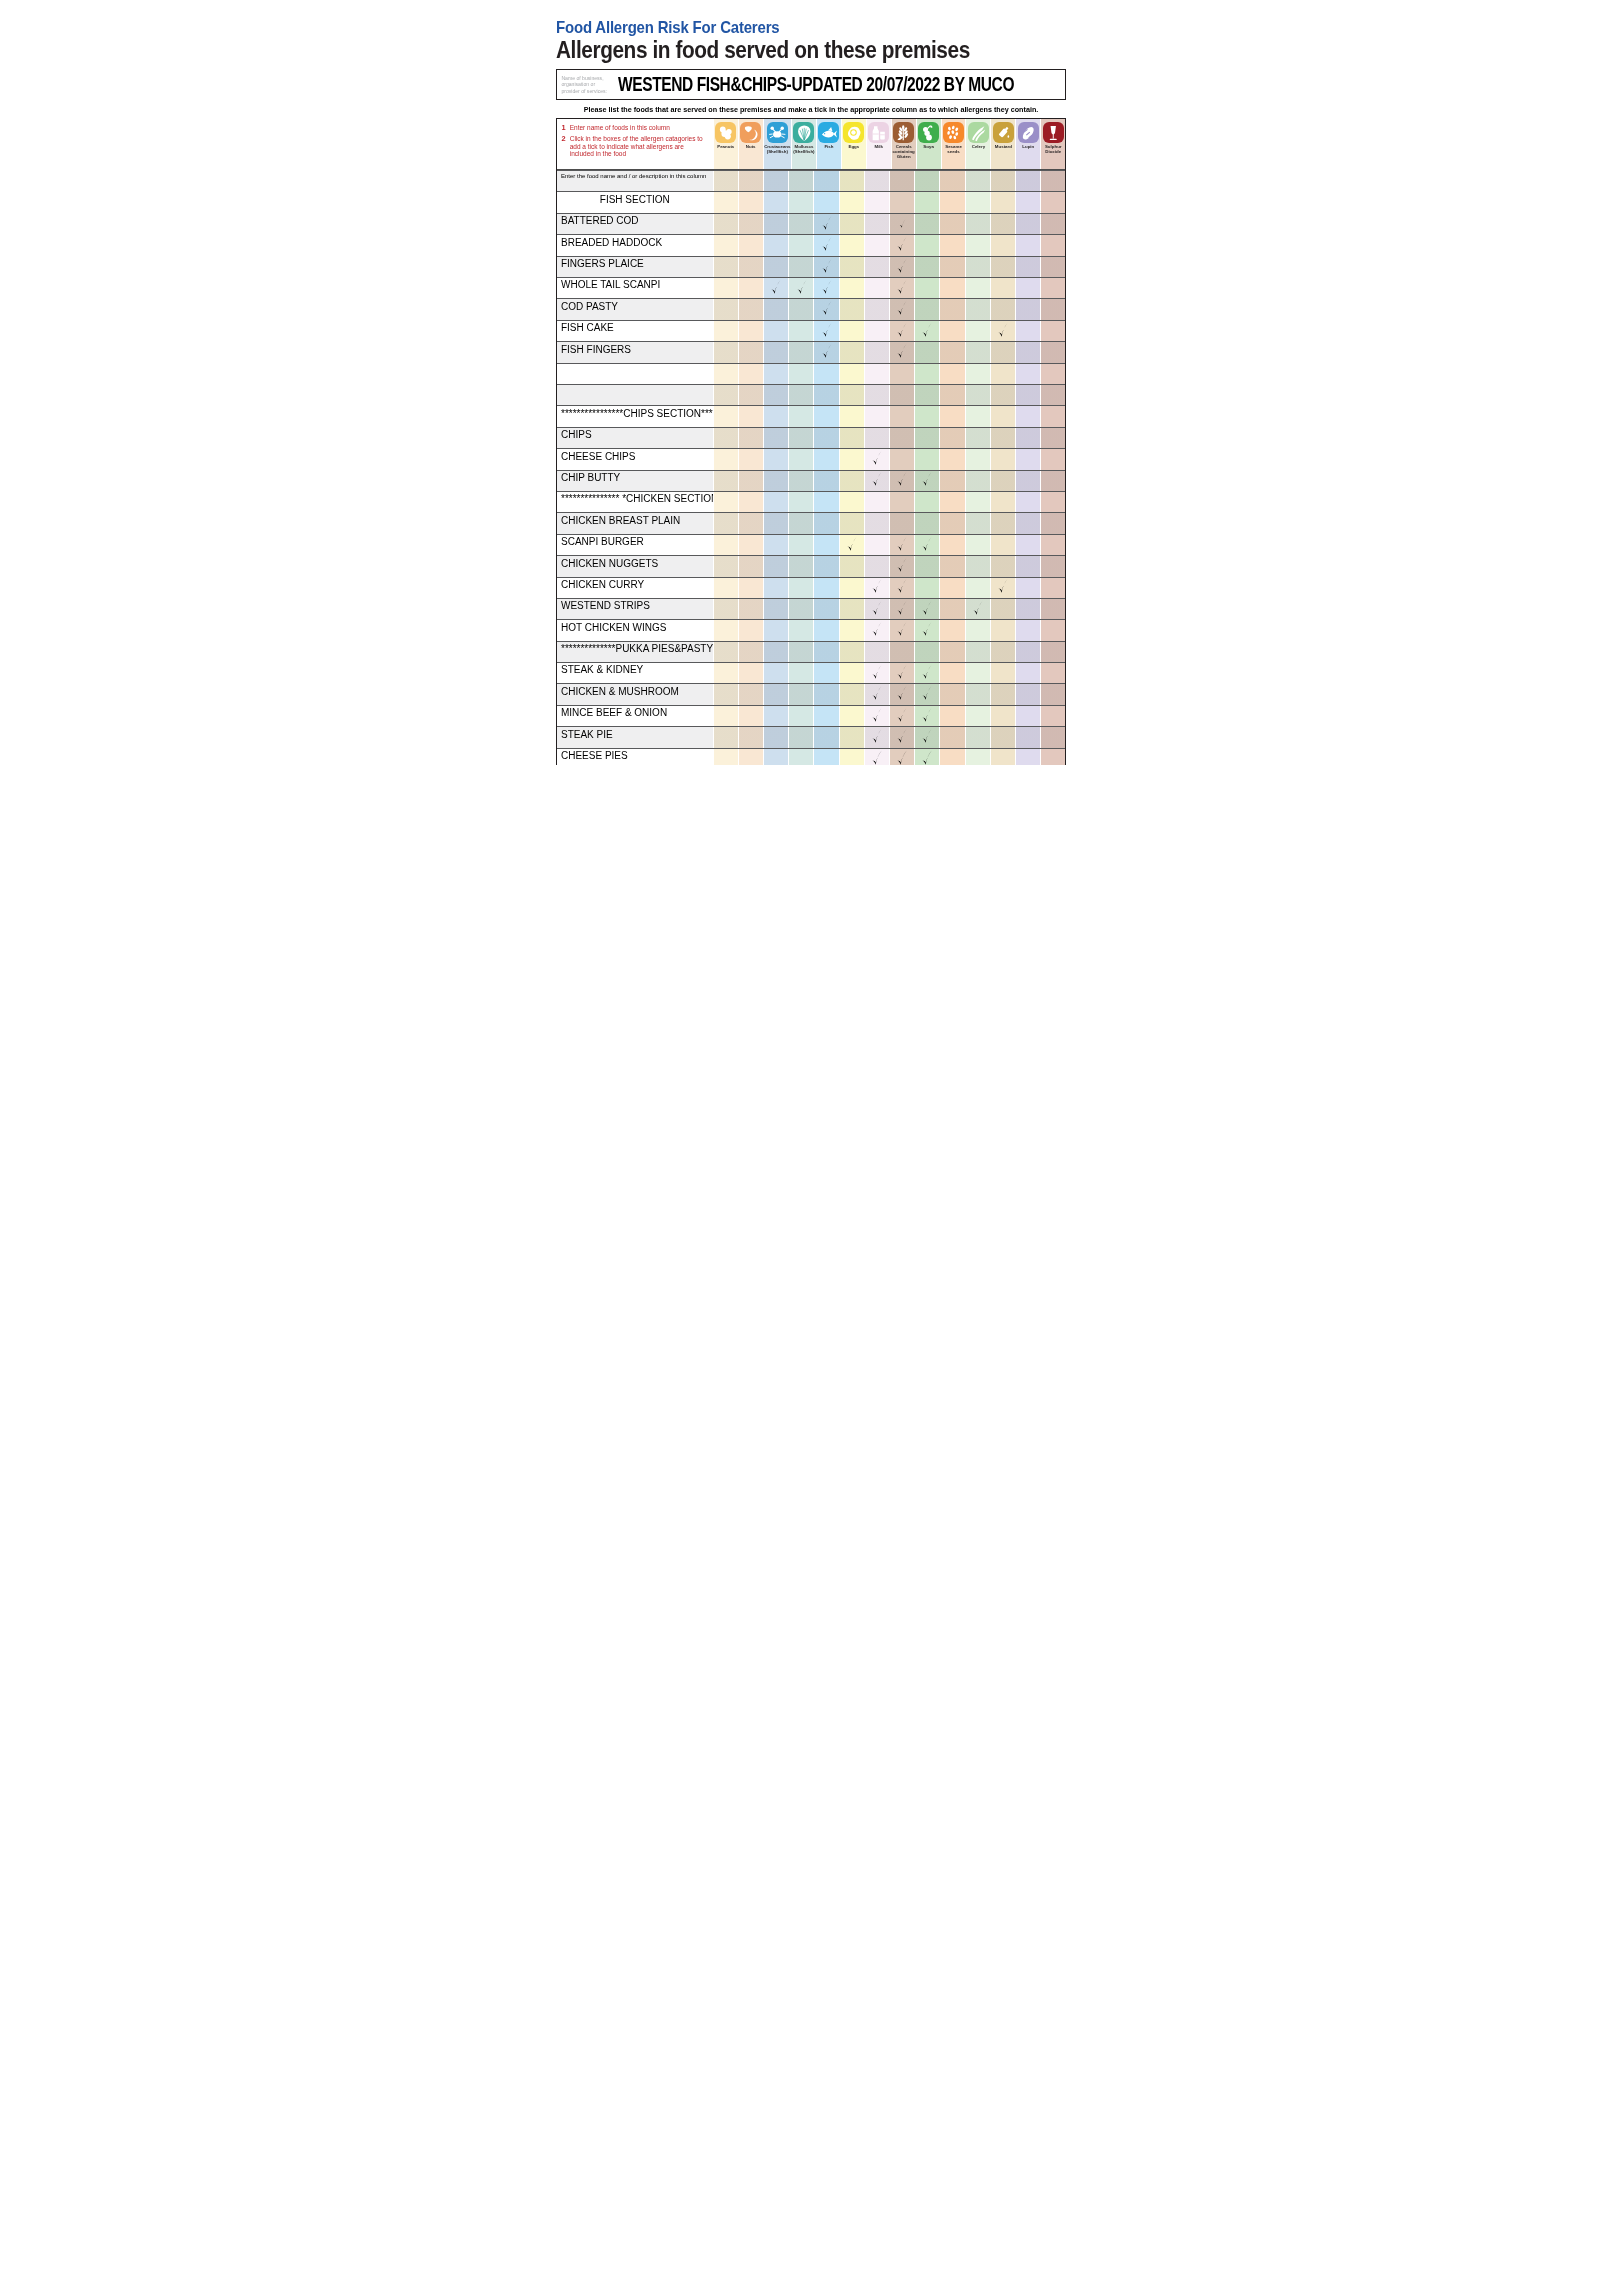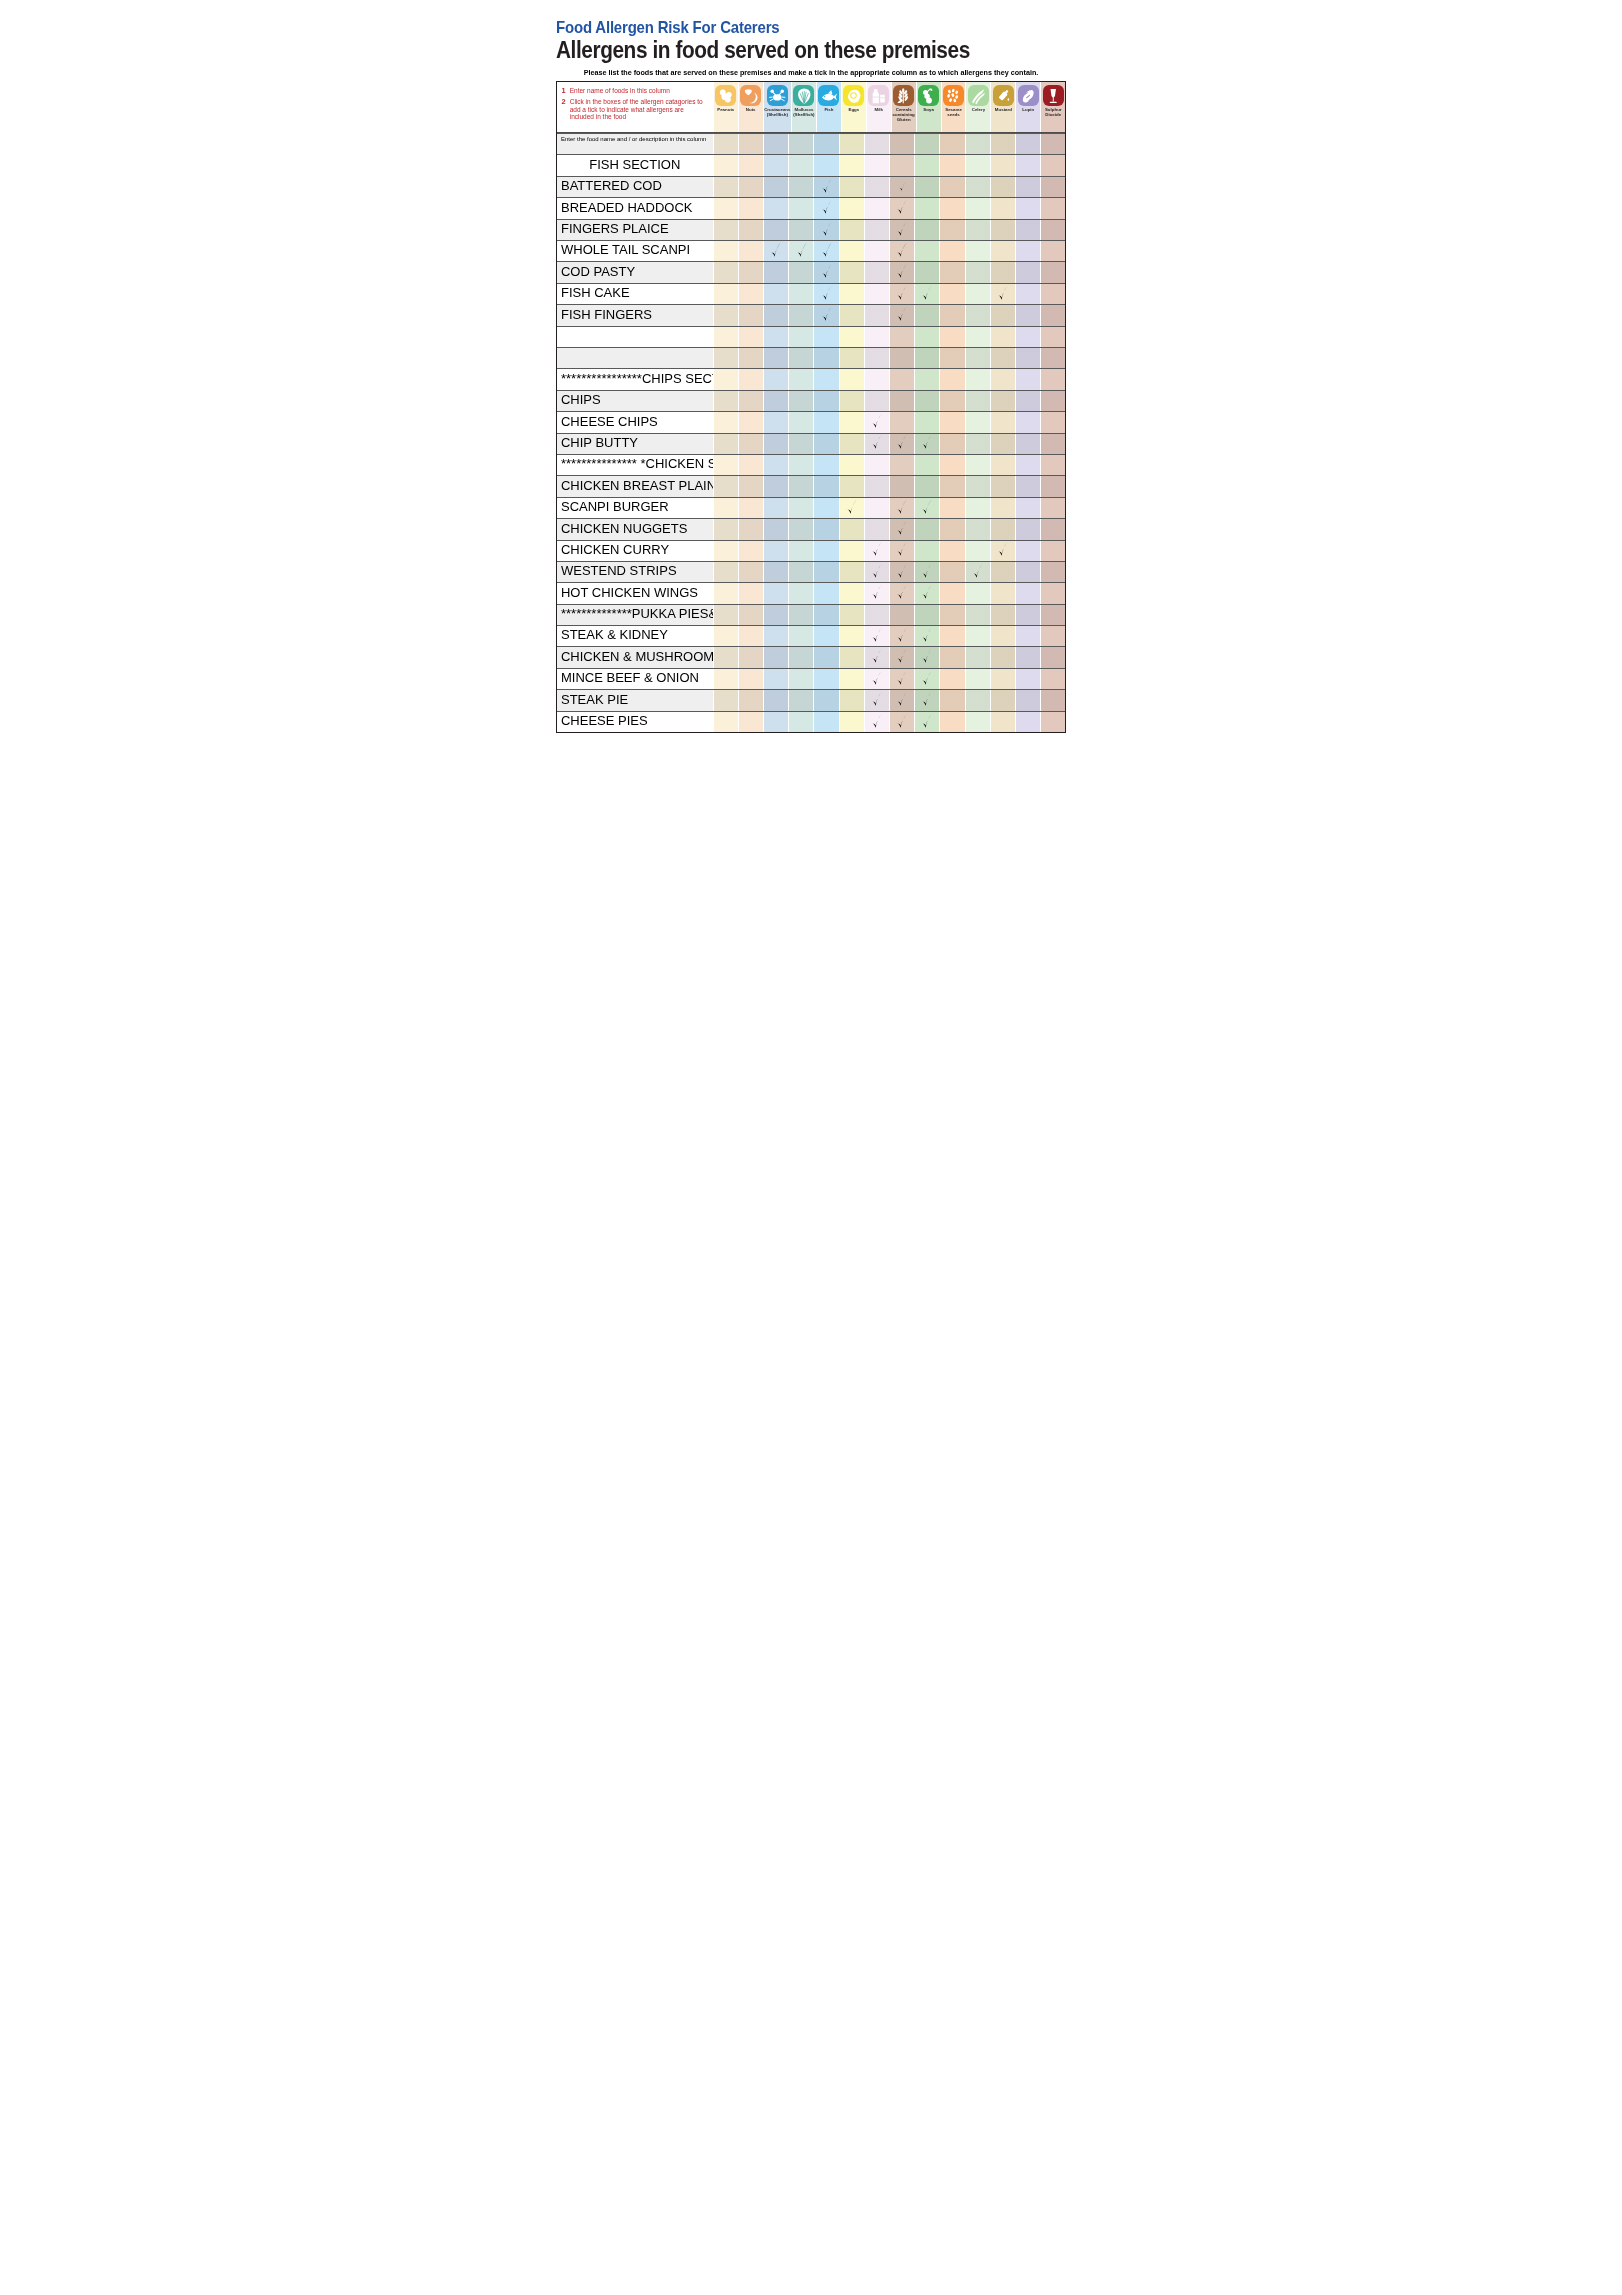--- a/index.html
+++ b/index.html
@@ -37,21 +37,21 @@
     border-left:0.9px solid #fff;background:var(--tint);
     display:flex;flex-direction:column;align-items:center;padding-top:3.2px;box-sizing:border-box;
   }
   .badge{width:21px;height:21px;border-radius:6px;flex:0 0 auto;
     display:flex;align-items:center;justify-content:center;}
   .badge svg{width:18.5px;height:18.5px;display:block;}
   .col-label{font-size:4.4px;font-weight:bold;text-align:center;line-height:1.12;margin-top:1.9px;color:#231F20;padding:0 0.5px;}
 
   .trow{height:20.4px;border-top:0.9px solid #58595B;}
   .name-cell{
-    padding:1.4px 0 0 4.2px;font-size:13px;color:#000;box-sizing:border-box;
+    padding:1.4px 0 0 4.2px;font-size:10px;color:#000;box-sizing:border-box;
     white-space:nowrap;overflow:hidden;background:#fff;
   }
   .trow.gray .name-cell{background:#EFEFF0;}
   .name-cell.note{font-size:6px;white-space:normal;line-height:1.15;padding-top:1.9px;}
   .name-cell.center{text-align:center;padding-left:0;}
   .tick-cell{
     border-left:0.9px solid #fff;background:var(--tint);
     display:flex;align-items:center;justify-content:center;box-sizing:border-box;
   }
   .trow.gray .tick-cell{background-image:linear-gradient(rgba(90,90,98,0.13),rgba(90,90,98,0.13));}
@@ -60,20 +60,24 @@
   .tick path{fill:#000;}
 </style>
 </head>
 <body>
 
 <div class="page">
 
   <div class="title-blue">Food Allergen Risk For Caterers</div>
   <div class="title-black">Allergens in food served on these premises</div>
 
+  <div class="biz-box">
+    <div class="biz-label">Name of business, organisation or provider of services:</div>
+    <div class="biz-name">WESTEND FISH&amp;CHIPS-UPDATED 20/07/2022 BY MUCO</div>
+  </div>
 
   <div class="please-line">Please list the foods that are served on these premises and make a tick in the appropriate column as to which allergens they contain.</div>
 
   <div class="atable">
     <div class="thead">
       <div class="instr-cell">
         <div class="instr-item">
           <span class="instr-num">1</span>
           <span>Enter name of foods in this column</span>
         </div>

